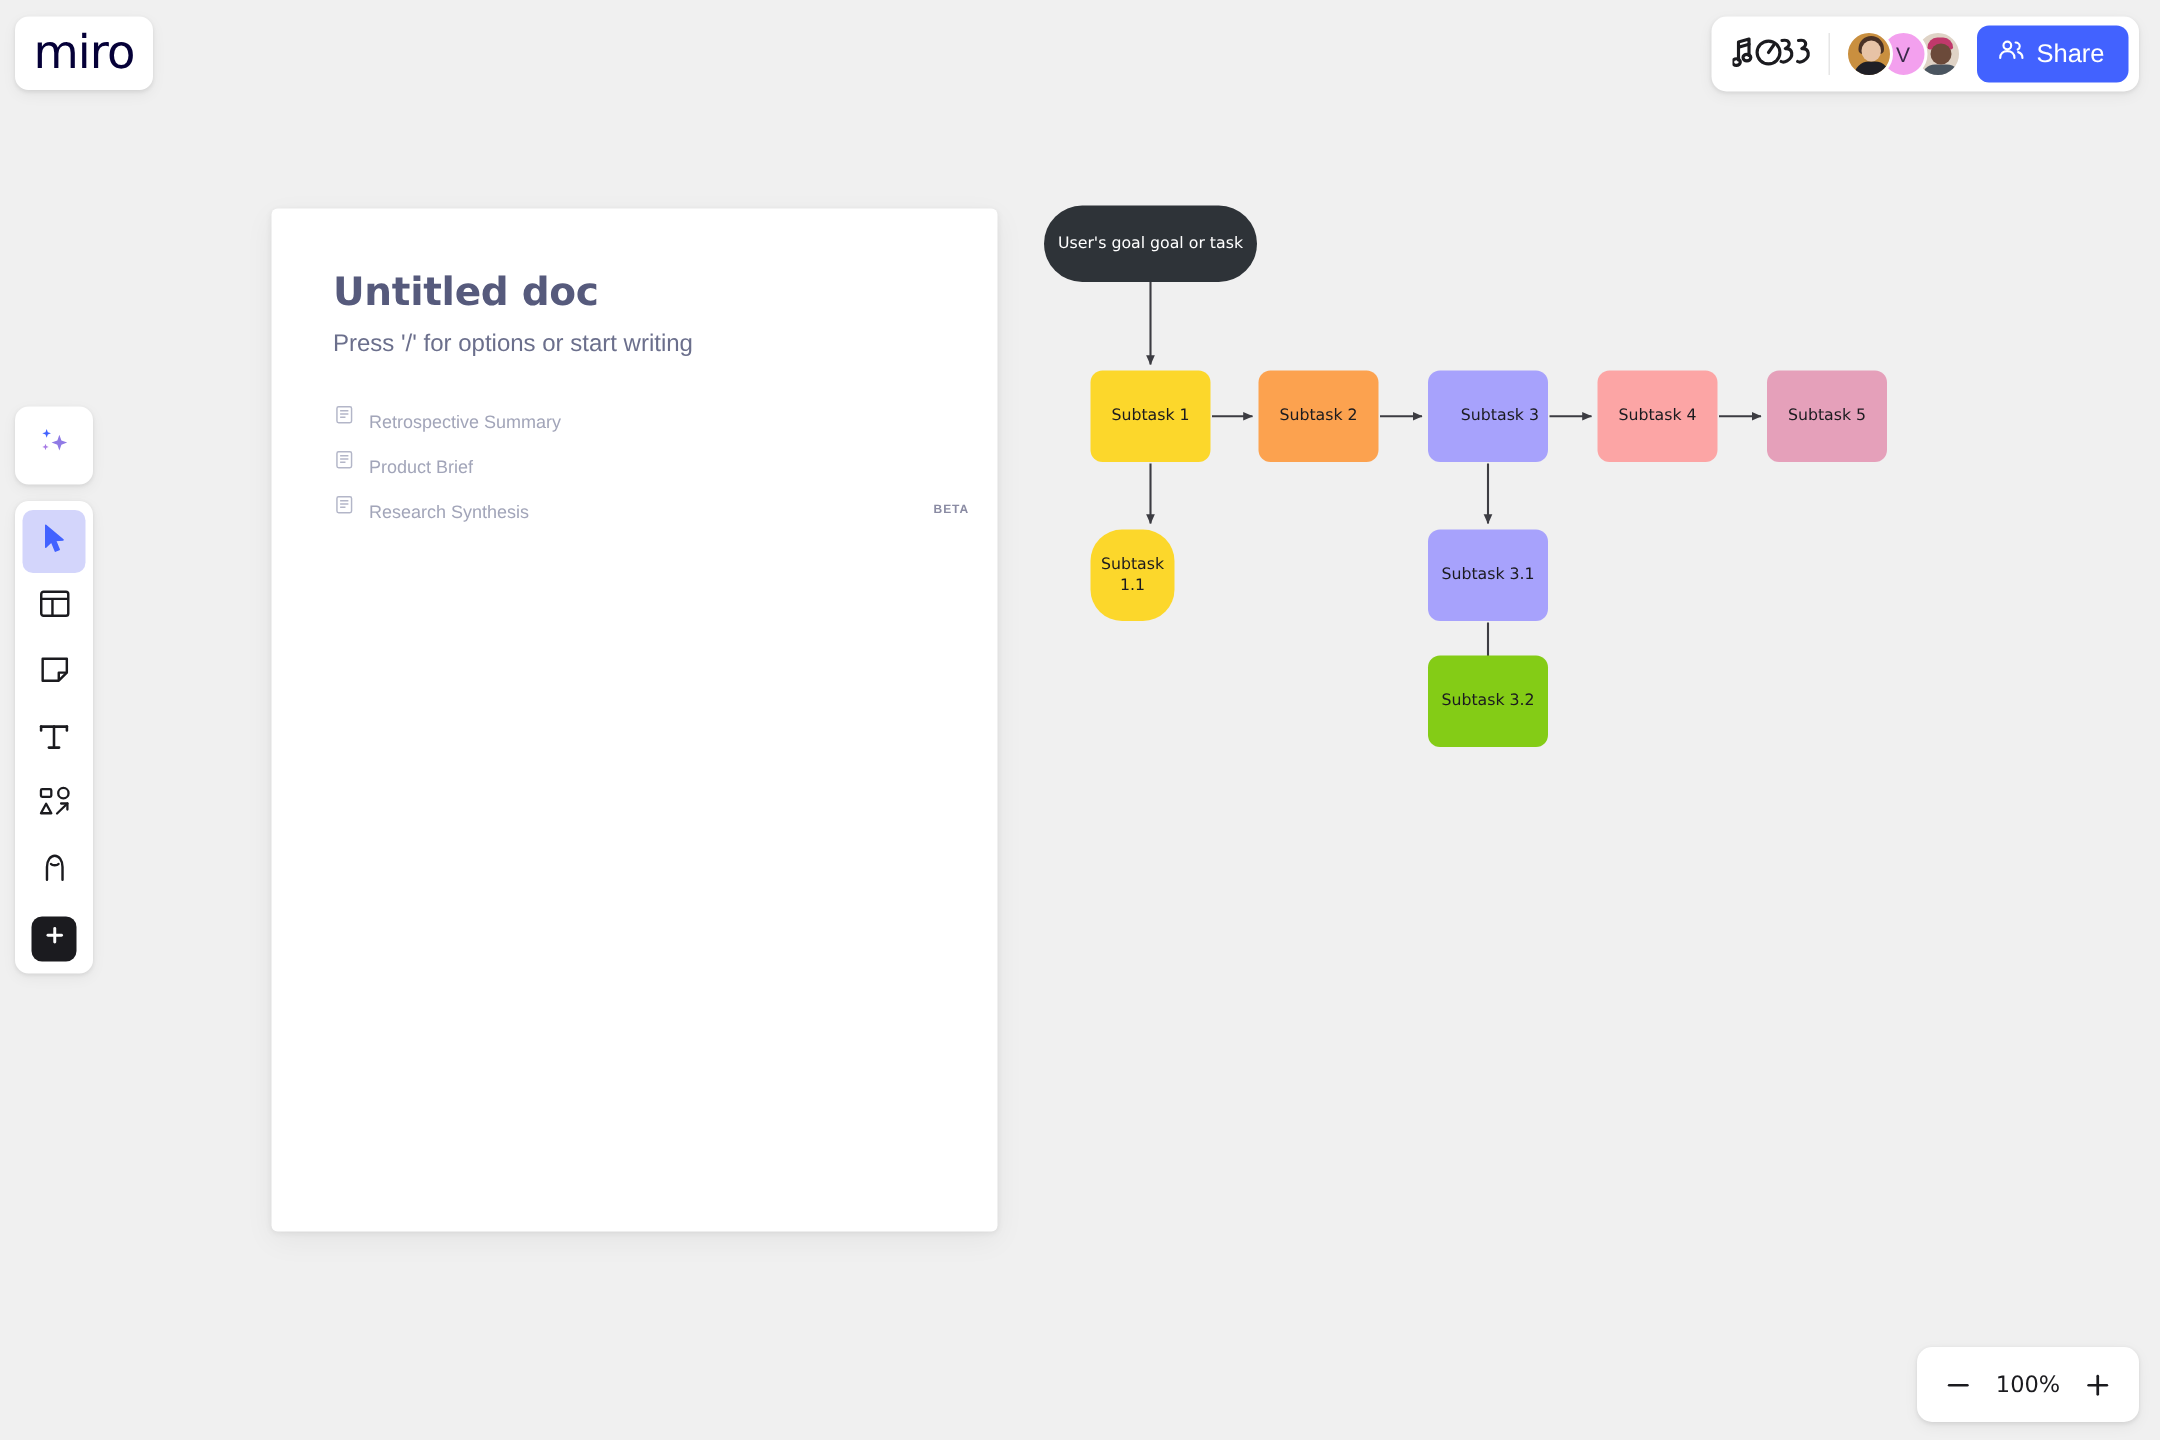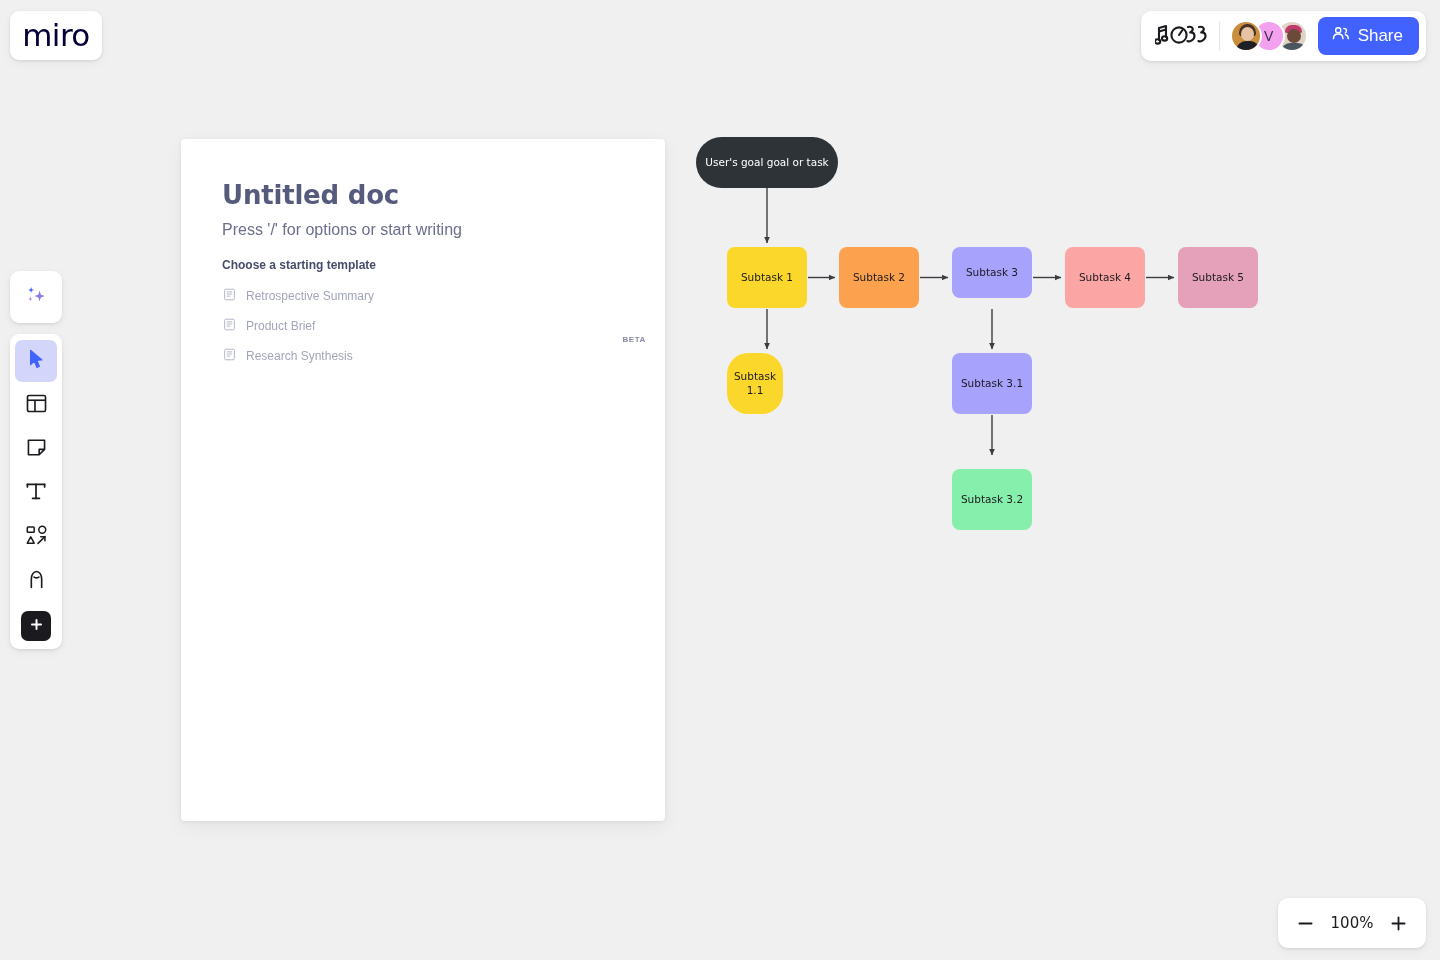--- a/index.html
+++ b/index.html
@@ -210,21 +210,21 @@
     margin-bottom: 19px;
   }
   #doc-subhead {
     font-size: 12px;
     font-weight: bold;
     color: #474c6b;
     margin-bottom: 9px;
   }
   .tpl-item {
     display: flex;
-    align-items: center;
+    align-items: flex-end;
     gap: 10px;
     height: 30px;
     padding-left: 1px;
     cursor: pointer;
   }
   .tpl-label {
     font-size: 12px;
     color: #a2a5b9;
   }
 
@@ -245,26 +245,26 @@
     font-family: "DejaVu Sans", sans-serif;
   }
   #node-goal {
     left: 696px; top: 137px; width: 142px; height: 51px;
     background: #2e3338;
     color: #fff;
     border-radius: 26px;
   }
   #node-s1  { left: 727px;  top: 247px; width: 80px; height: 61px; background: #fcd72b; }
   #node-s2  { left: 839px;  top: 247px; width: 80px; height: 61px; background: #fca24f; }
-  #node-s3  { left: 952px;  top: 247px; width: 80px; height: 51px; background: #a7a2fc; }
+  #node-s3  { left: 952px;  top: 247px; width: 80px; height: 61px; background: #a7a2fc; justify-content: flex-end; }
   #node-s4  { left: 1065px; top: 247px; width: 80px; height: 61px; background: #fca5a5; }
   #node-s5  { left: 1178px; top: 247px; width: 80px; height: 61px; background: #e5a0ba; }
   #node-s11 { left: 727px;  top: 353px; width: 56px; height: 61px; background: #fcd72b; border-radius: 21px; }
   #node-s31 { left: 952px;  top: 353px; width: 80px; height: 61px; background: #a7a2fc; }
-  #node-s32 { left: 952px;  top: 469px; width: 80px; height: 61px; background: #86efac; }
+  #node-s32 { left: 952px;  top: 437px; width: 80px; height: 61px; background: #84cc16; }
 
   
   #zoomctl {
     position: absolute;
     right: 14px;
     bottom: 12px;
     height: 50px;
     width: 148px;
     background: #fff;
     border-radius: 10px;
@@ -339,21 +339,20 @@
     <span>Subtask 3.1</span>
   </div>
   <div class="node" id="node-s32">
     <span>Subtask 3.2</span>
   </div>
 
   <div id="doc-card">
     <div id="beta-badge">BETA</div>
     <div id="doc-title">Untitled doc</div>
     <div id="doc-hint">Press '/' for options or start writing</div>
-    <div id="doc-subhead">Choose a starting template</div>
 
     <div class="tpl-item">
       <span>
         <svg width="13" height="13" viewBox="0 0 16 16" fill="none">
           <rect x="2" y="1.5" width="12" height="13" rx="1.4" stroke="#b3b6c8" stroke-width="1.2"></rect>
           <line x1="4.6" y1="4.8" x2="11.4" y2="4.8" stroke="#b3b6c8" stroke-width="1.2"></line>
           <line x1="4.6" y1="7.4" x2="11.4" y2="7.4" stroke="#b3b6c8" stroke-width="1.2"></line>
           <line x1="4.6" y1="10" x2="9" y2="10" stroke="#b3b6c8" stroke-width="1.2"></line>
         </svg>
       </span>

